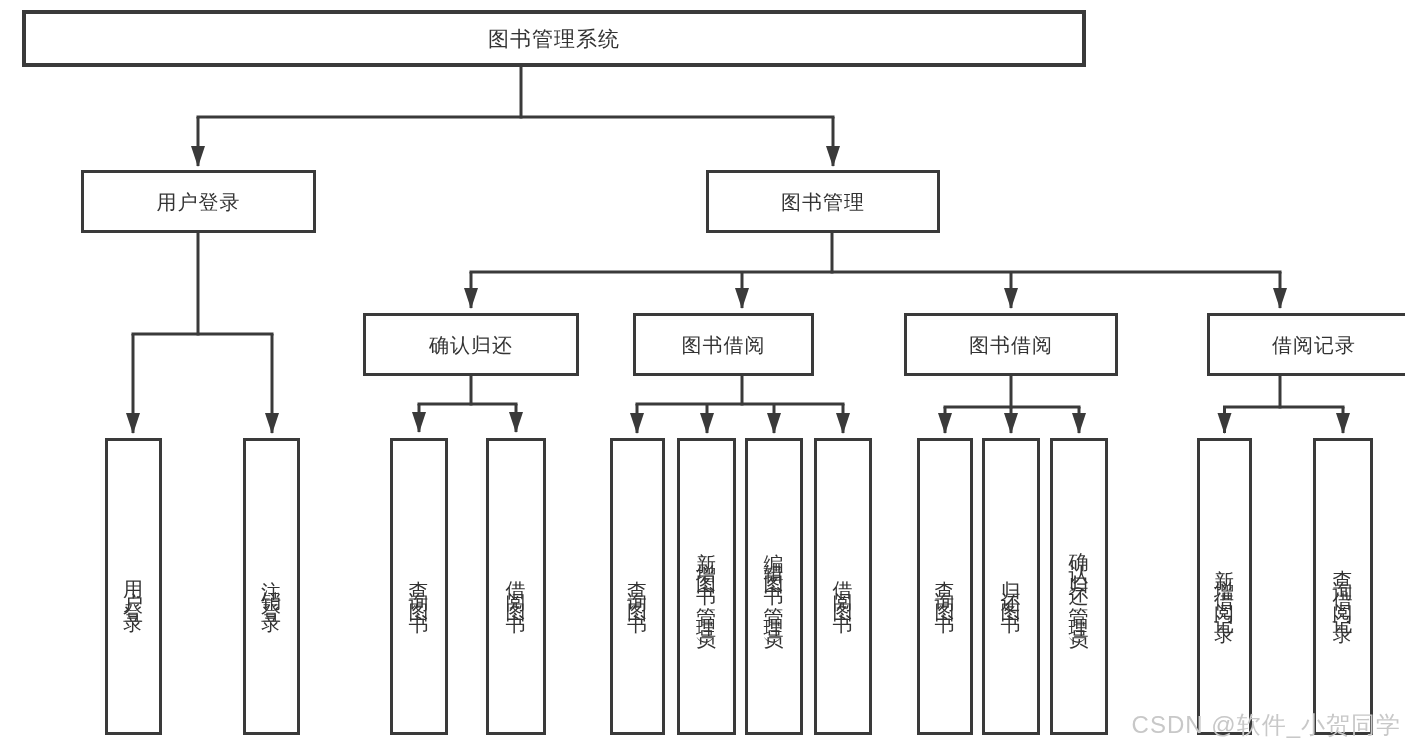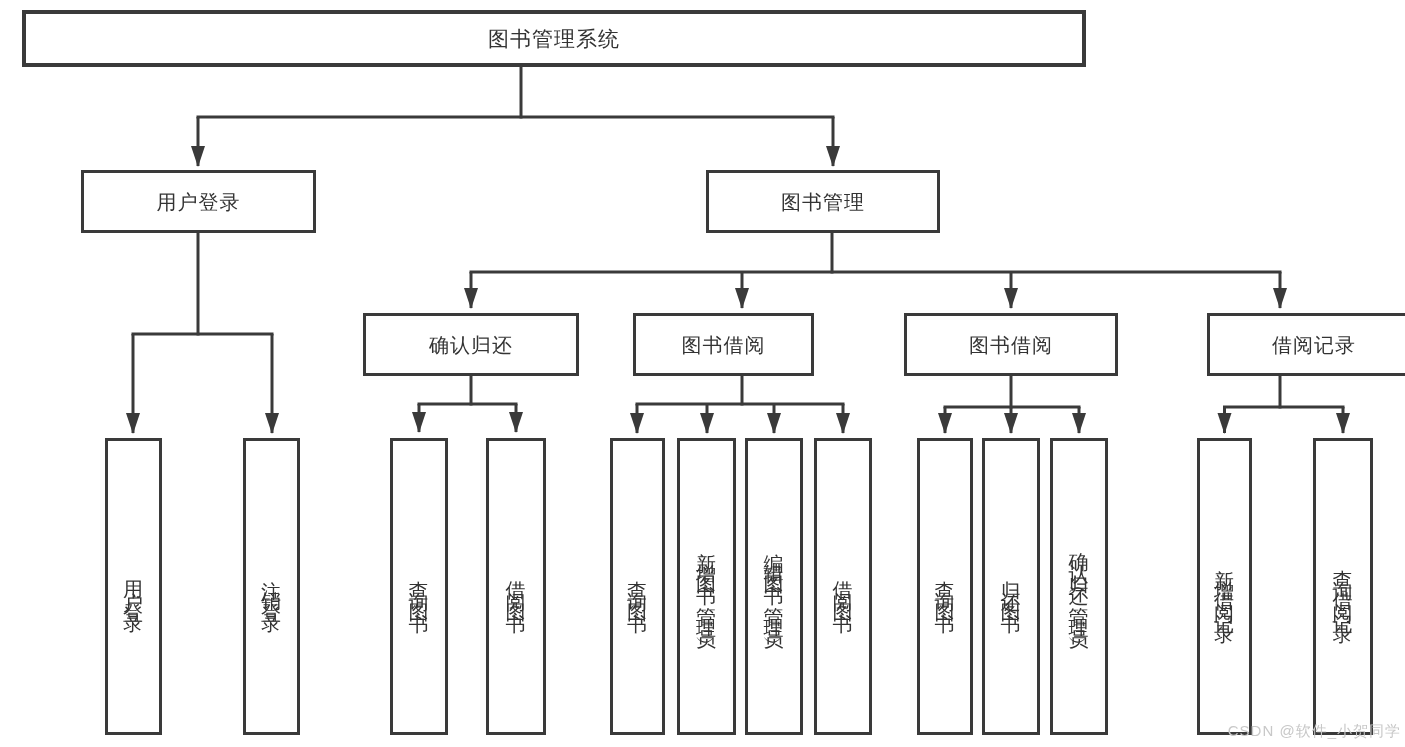--- a/index.html
+++ b/index.html
@@ -25,21 +25,21 @@
     display:flex;align-items:center;justify-content:center;
     font-size:20px;line-height:1;letter-spacing:1px;color:var(--text);
   }
   .node.root{border-width:4px;font-size:21px;}
   .node.v{
     writing-mode:vertical-rl;text-orientation:mixed;
     font-size:20px;letter-spacing:11px;line-height:1;
   }
   .watermark{
     position:absolute;right:4px;bottom:6px;
-    font-size:15px;color:var(--watermark);letter-spacing:1px;
+    font-size:24px;color:var(--watermark);letter-spacing:1px;
     white-space:nowrap;z-index:5;
   }
 </style>
 </head>
 <body>
 
 <div class="stage">
 
   <svg class="wires" width="1405" height="747" viewBox="0 0 1405 747" aria-hidden="true">
     <defs>

